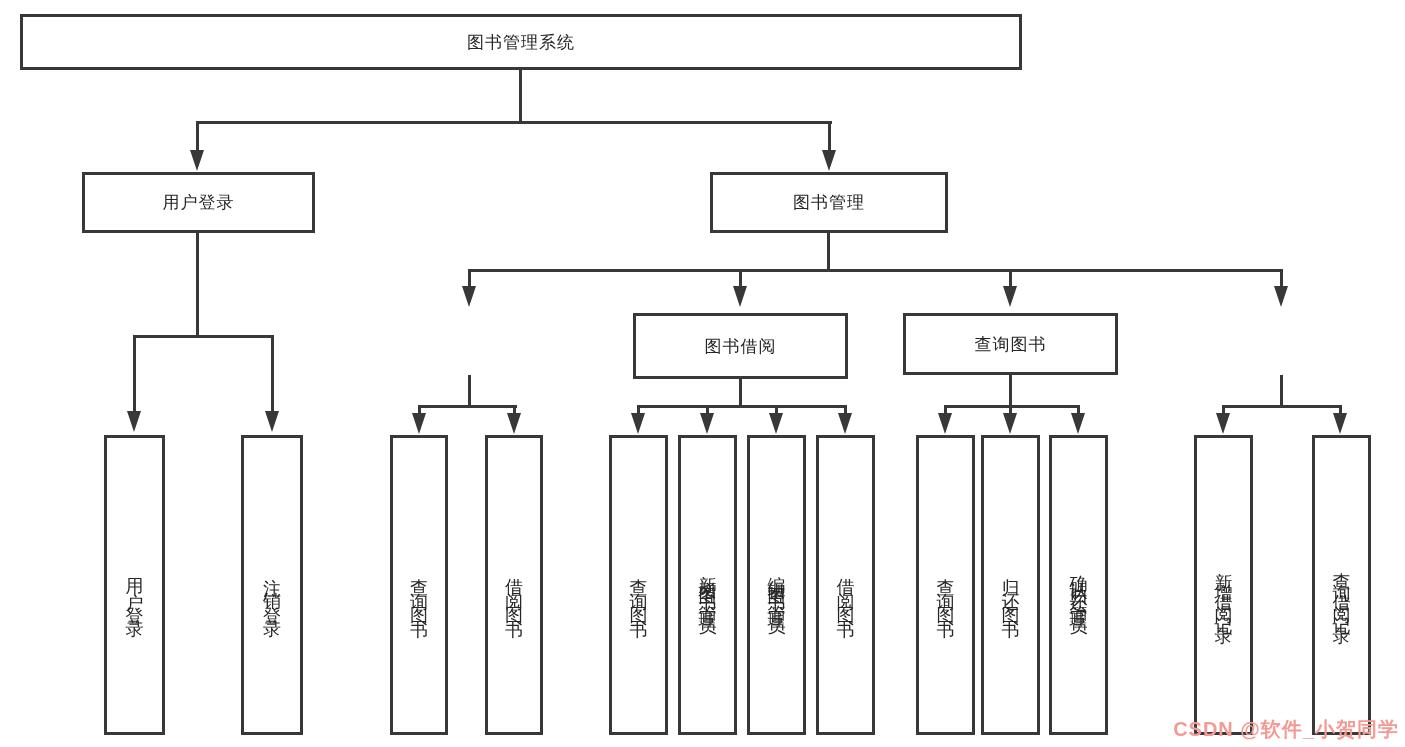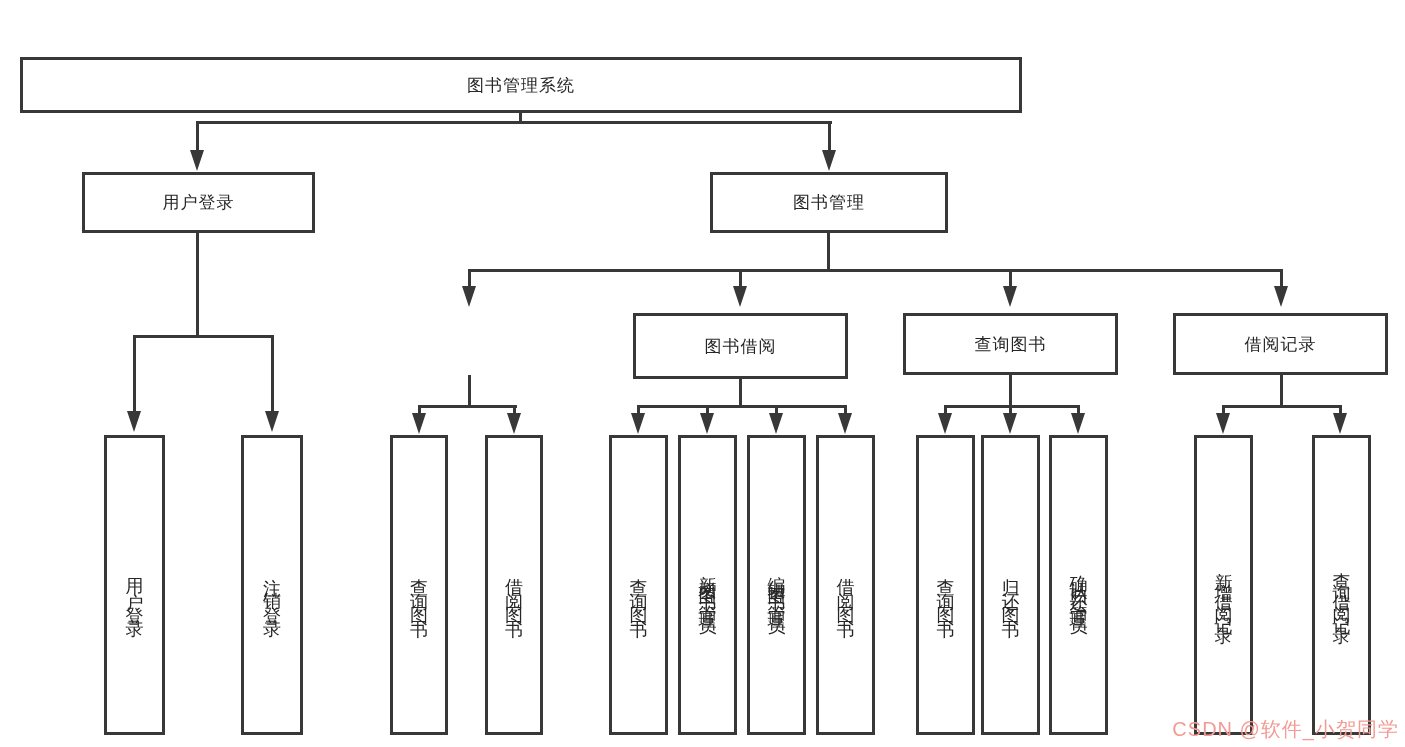--- a/index.html
+++ b/index.html
@@ -77,21 +77,21 @@
     letter-spacing: 1px;
     z-index: 3;
     white-space: nowrap;
   }
 </style>
 </head>
 <body>
 
 <div class="canvas">
 
-  <div class="box" style="left:20px; top:14px; width:1002px; height:56px;margin-top:43px;">
+  <div class="box" style="left:20px; top:14px; width:1002px; height:56px;">
     <span>图书管理系统</span>
   </div>
 
   <div class="vline" style="left:519px; top:70px; height:51px;"></div>
   <div class="hline" style="left:196px; top:121px; width:636px;"></div>
   <div class="vline" style="left:196px; top:121px; height:30px;"></div>
   <div class="arrow" style="left:190px; top:150px;"></div>
   <div class="vline" style="left:828px; top:121px; height:30px;"></div>
   <div class="arrow" style="left:822px; top:150px;"></div>
 
@@ -119,23 +119,20 @@
   <div class="arrow" style="left:1003px; top:286px;"></div>
   <div class="vline" style="left:1280px; top:269px; height:17px;"></div>
   <div class="arrow" style="left:1274px; top:286px;"></div>
 
   <div class="box" style="left:633px; top:313px; width:215px; height:66px;">
     <span>图书借阅</span>
   </div>
   <div class="box" style="left:903px; top:313px; width:215px; height:62px;">
     <span>查询图书</span>
   </div>
-  <div class="box" style="left:1173px; top:313px; width:215px; height:62px;">
-    <span>借阅记录</span>
-  </div>
 
   <div class="vline" style="left:468px; top:375px; height:33px;"></div>
   <div class="hline" style="left:418px; top:405px; width:99px;"></div>
   <div class="vline" style="left:418px; top:405px; height:8px;"></div>
   <div class="arrow" style="left:412px; top:413px;"></div>
   <div class="vline" style="left:513px; top:405px; height:8px;"></div>
   <div class="arrow" style="left:507px; top:413px;"></div>
 
   <div class="vline" style="left:739px; top:375px; height:33px;"></div>
   <div class="hline" style="left:637px; top:405px; width:210px;"></div>
@@ -201,15 +198,15 @@
     <span>确认归还（管理员）</span>
   </div>
 
   <div class="vbox ls6" style="left:1194px; top:435px; width:59px; height:300px;">
     <span>新增借阅记录</span>
   </div>
   <div class="vbox ls6" style="left:1312px; top:435px; width:59px; height:300px;">
     <span>查询借阅记录</span>
   </div>
 
-  <div class="watermark" style="color: rgb(244, 154, 148);">CSDN @软件_小贺同学</div>
+  <div class="watermark" style="color: rgb(244, 154, 148); font-weight: bold;">CSDN @软件_小贺同学</div>
 
 </div>
 
 </body></html>

